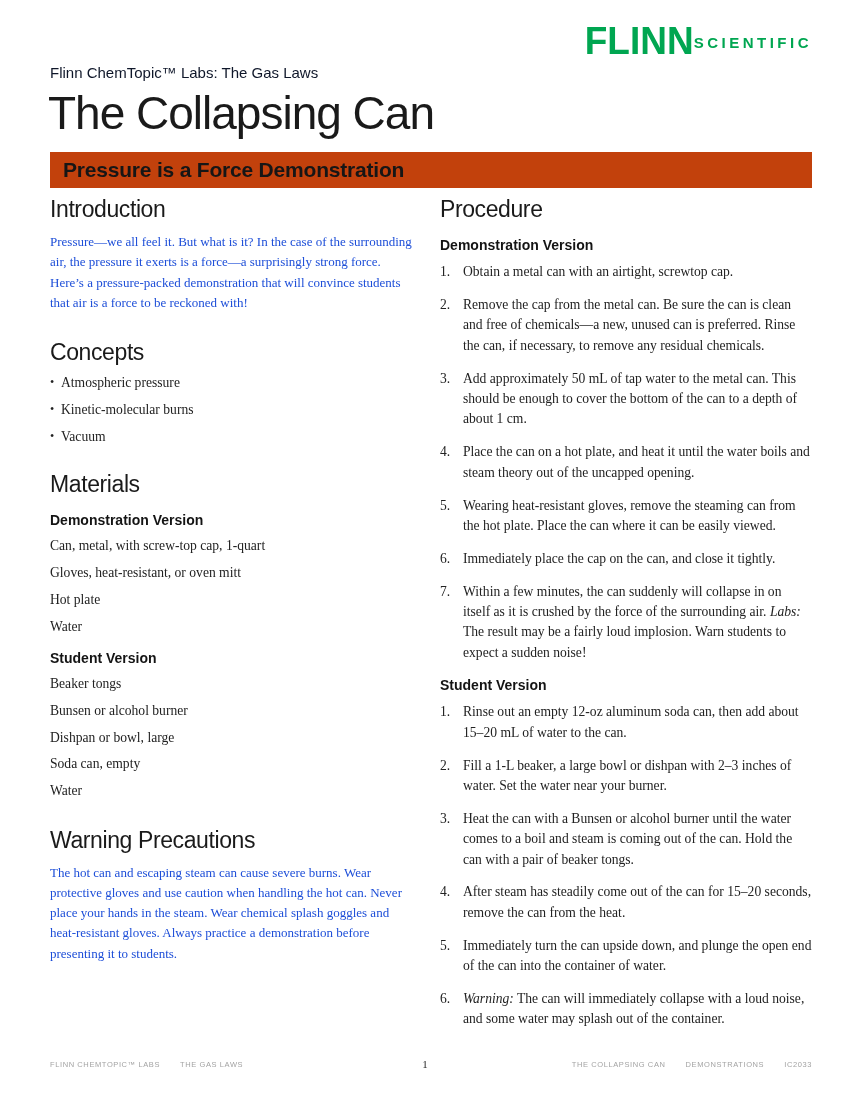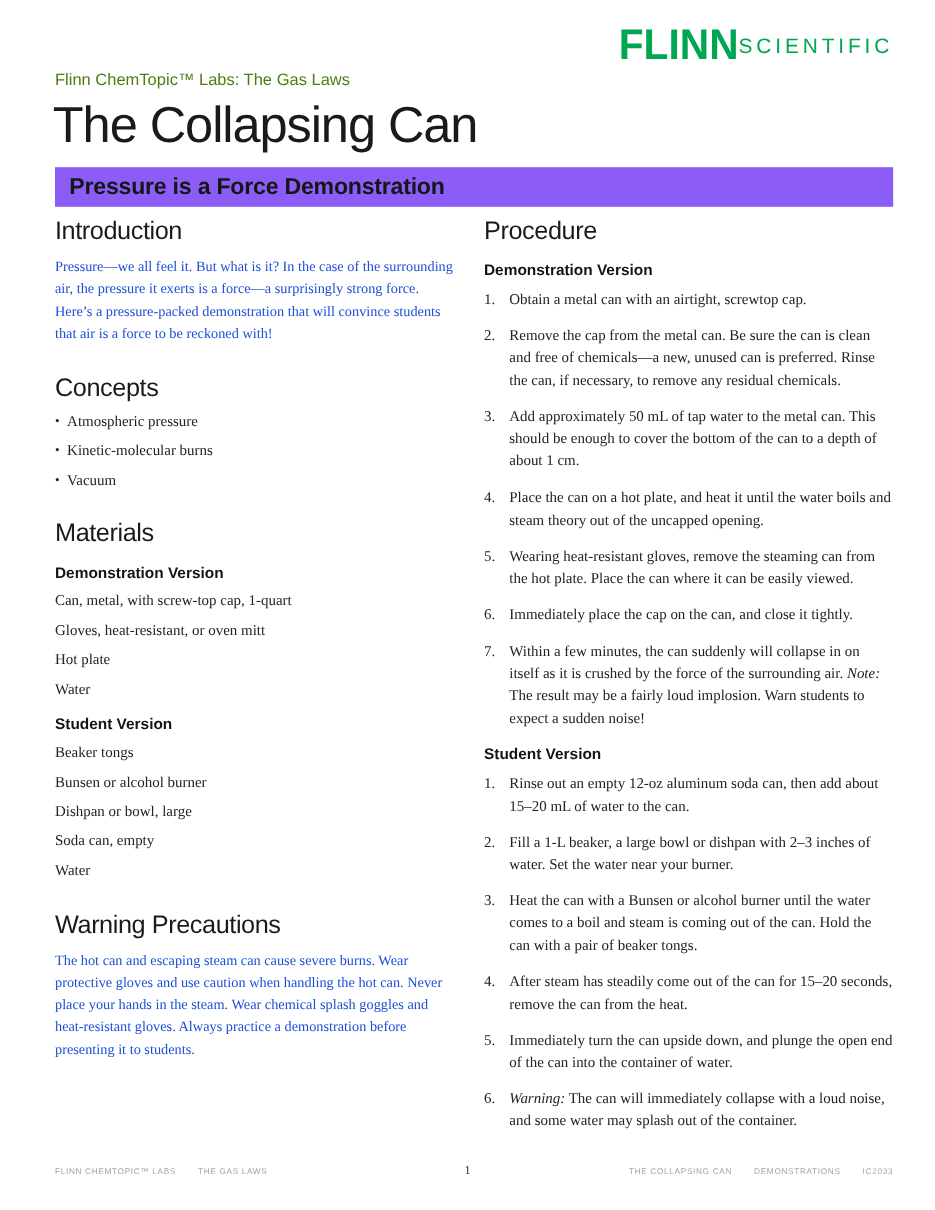--- a/index.html
+++ b/index.html
@@ -20,39 +20,39 @@
     display: flex; flex-direction: row; align-items: center;
     line-height: 1;
   }
   .logo-flinn {
     font-family: "Liberation Sans", sans-serif;
     font-weight: 800; font-size: 37px; letter-spacing: 0px;
     transform: scaleY(1.05);
   }
   .logo-scientific {
     font-family: "Liberation Sans", sans-serif;
-    font-weight: 400; font-size: 19px; letter-spacing: 3.5px;
+    font-weight: 700; font-size: 15px; letter-spacing: 3.5px;
     margin-top: 3px;
   }
 
   
   .kicker {
     position: absolute; top: 64px; left: 0;
     font-family: "Liberation Sans", sans-serif;
-    font-size: 15px; color: #4d7c0f; letter-spacing: 0;
+    font-size: 15px; color: #0f172a; letter-spacing: 0;
   }
   .title {
     position: absolute; top: 86px; left: -2px;
     font-family: "Liberation Sans", sans-serif;
     font-size: 46px; font-weight: 400; letter-spacing: -1px;
     color: #1a1a1a;
   }
   .banner {
     position: absolute; top: 152px; left: 0; right: 0;
-    background: #8b5cf6;
+    background: #c2410c;
     height: 36px;
     display: flex; align-items: center;
     padding-left: 13px; box-sizing: border-box;
   }
   .banner-text {
     font-family: "Liberation Sans", sans-serif;
     font-weight: 700; font-size: 21px; color: #161616;
     letter-spacing: -0.2px;
   }
 
@@ -206,21 +206,21 @@
           <li>
               <span class="num">5.</span>
               <span class="step-text"><span>Wearing heat-resistant gloves, remove the steaming can from the hot plate. Place the can where it can be easily viewed.</span></span>
             </li>
           <li>
               <span class="num">6.</span>
               <span class="step-text"><span>Immediately place the cap on the can, and close it tightly.</span></span>
             </li>
           <li>
               <span class="num">7.</span>
-              <span class="step-text"><span>Within a few minutes, the can suddenly will collapse in on itself as it is crushed by the force of the surrounding air. </span><span style="font-style: italic;">Note:</span><span> The result may be a fairly loud implosion. Warn students to expect a sudden noise!</span></span>
+              <span class="step-text"><span>Within a few minutes, the can suddenly will collapse in on itself as it is crushed by the force of the surrounding air. </span><span style="font-style: italic;">Labs:</span><span> The result may be a fairly loud implosion. Warn students to expect a sudden noise!</span></span>
             </li>
         </ol>
 
         <h3 class="subhead">Student Version</h3>
         <ol class="steps">
           <li>
               <span class="num">1.</span>
               <span class="step-text"><span>Rinse out an empty 12-oz aluminum soda can, then add about 15–20 mL of water to the can.</span></span>
             </li>
           <li>

